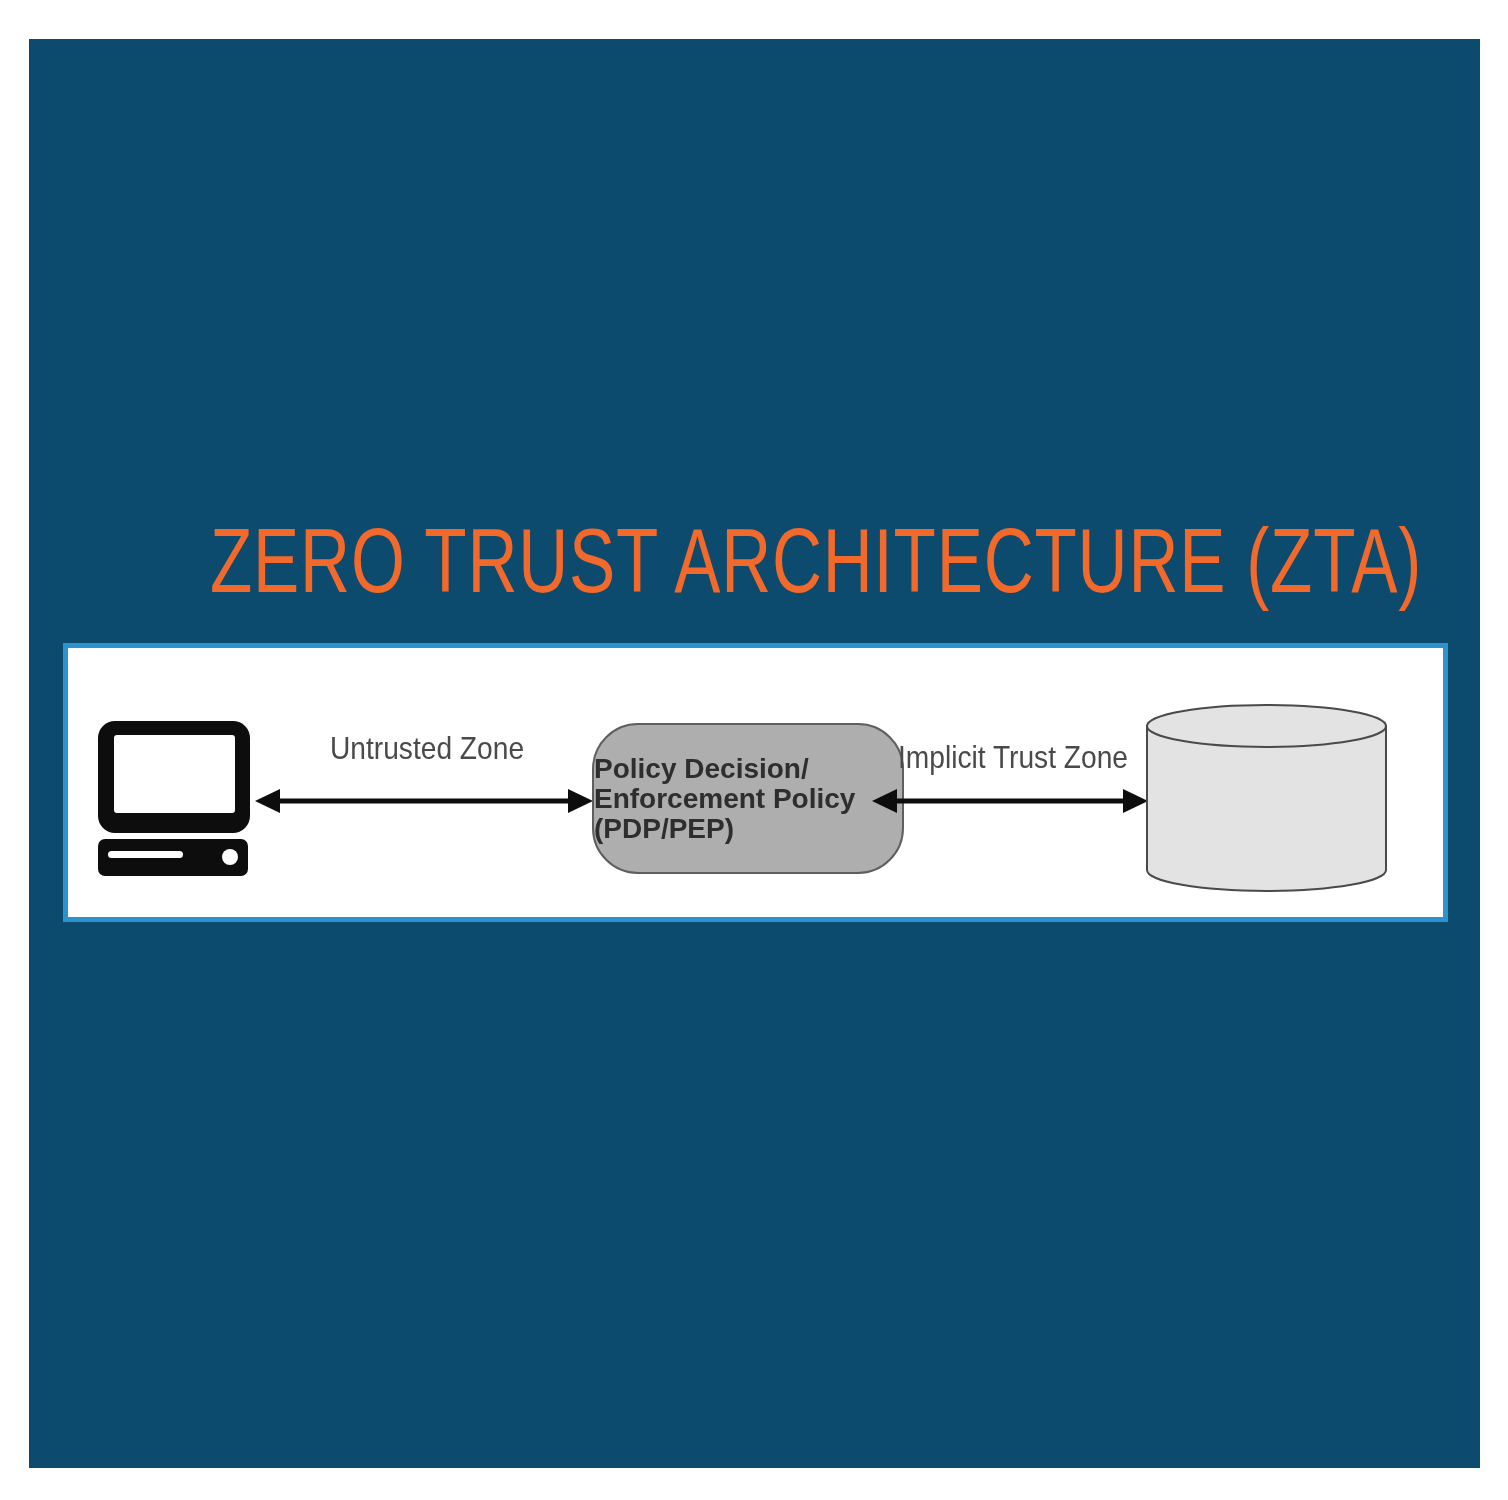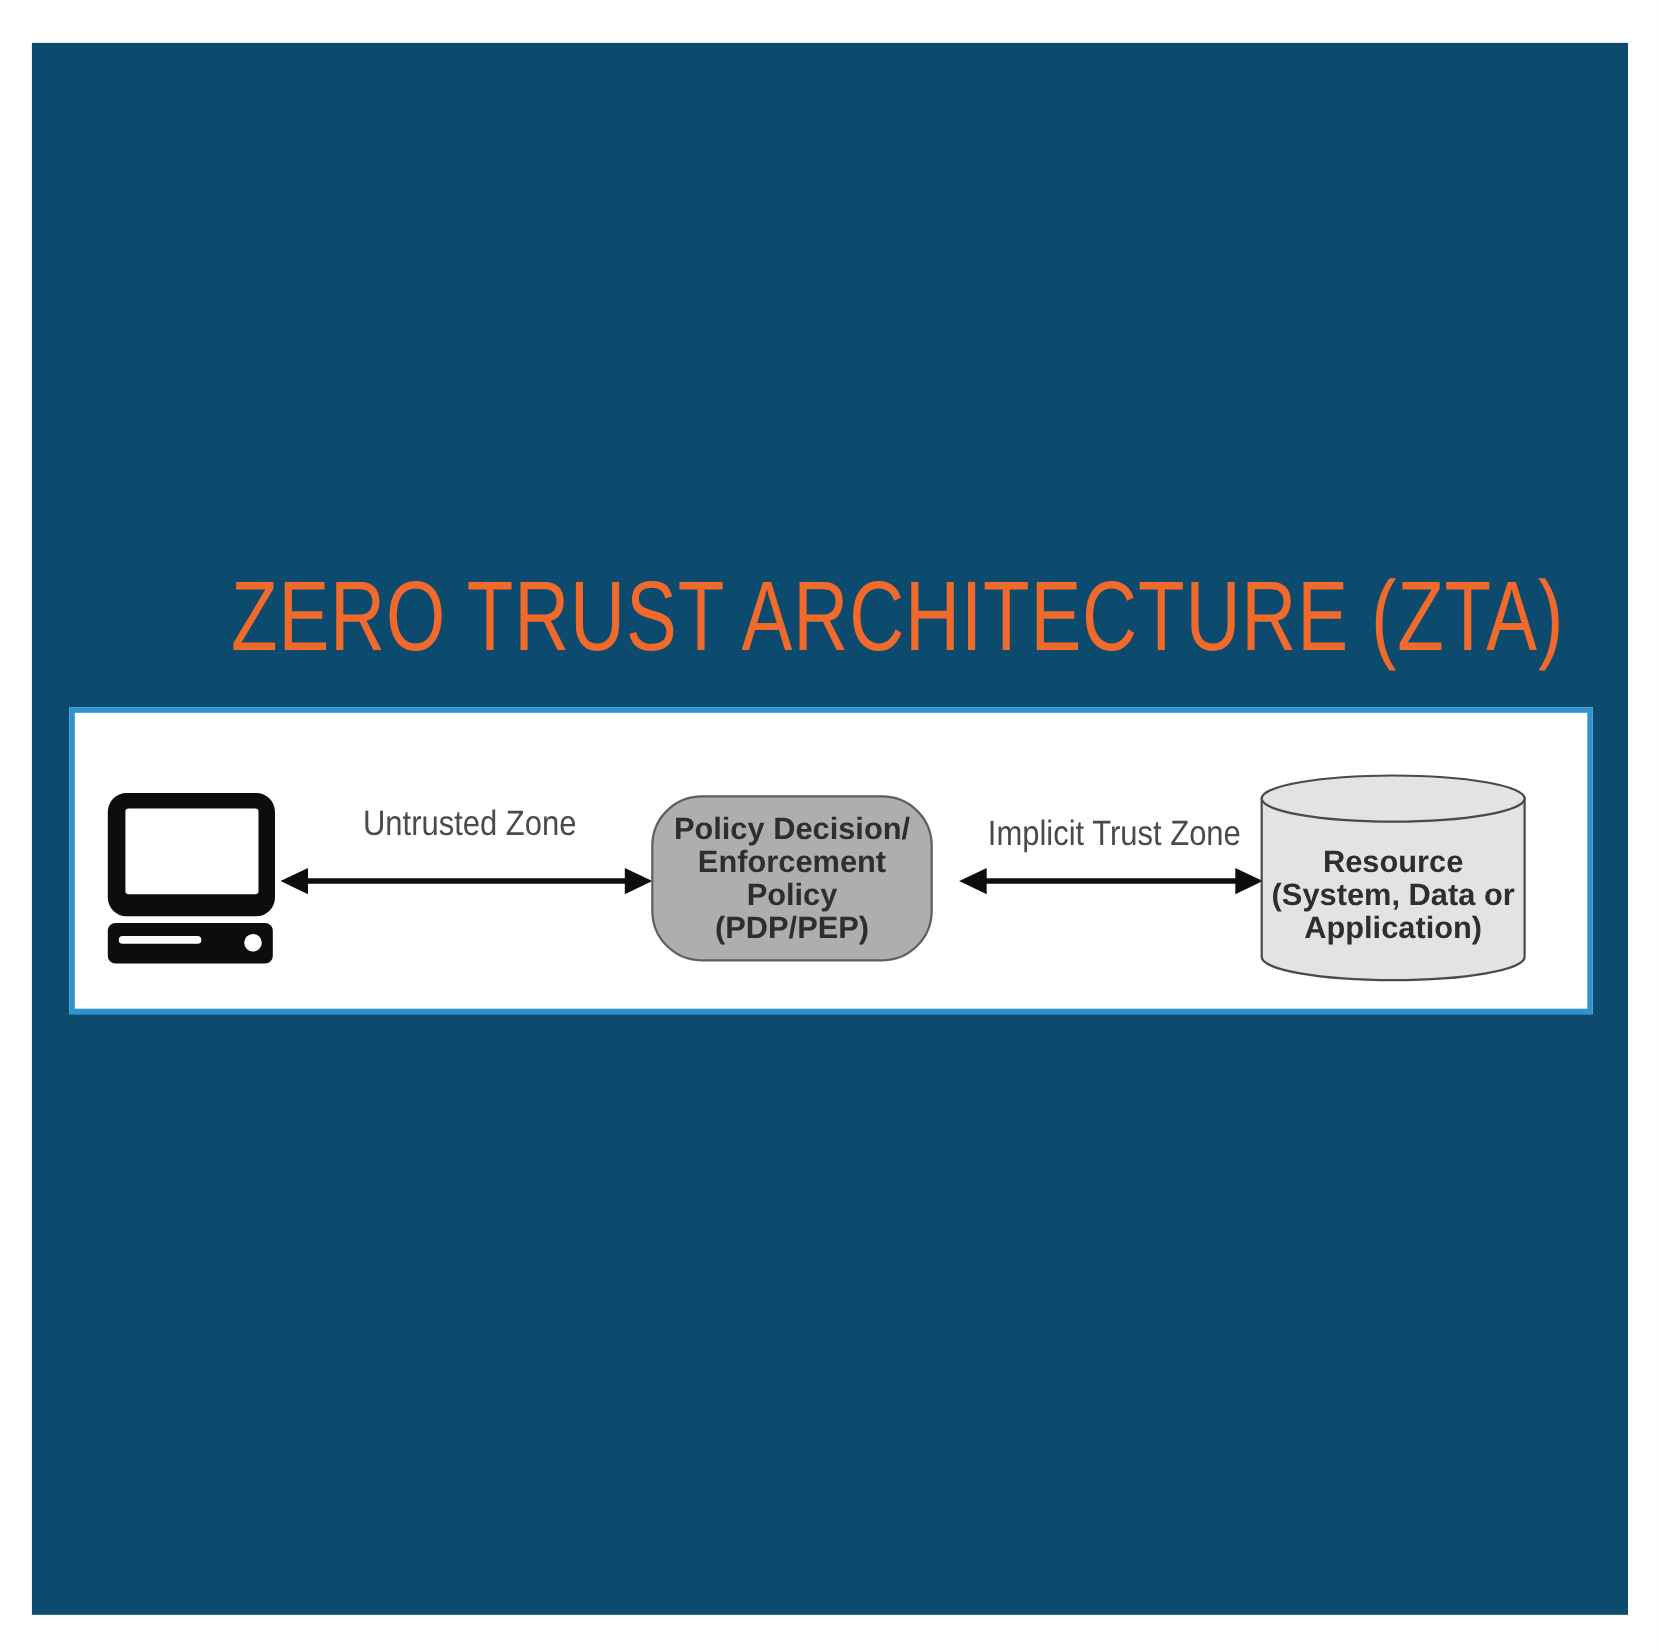--- a/index.html
+++ b/index.html
@@ -48,27 +48,27 @@
     font-size: 32px;
     line-height: 32px;
     font-weight: 500;
     color: #4A4A4A;
     white-space: nowrap;
     transform: translateX(-50%) scaleX(0.88);
   }
   .pdp-box {
     position: absolute;
     left: 524px; top: 75px;
-    width: 256px; height: 151px;
+    width: 312px; height: 151px;
     background: #AEAEAE;
     border: 2px solid #5F5F5F;
     border-radius: 46px;
     display: flex;
     flex-direction: column;
-    align-items: center;
+    align-items: flex-start;
     justify-content: center;
     text-align: center;
     color: #2E2E2E;
     font-size: 28px;
     line-height: 30px;
     font-weight: 600;
   }
   .db-text {
     position: absolute;
     left: 1077px; top: 118px;
@@ -124,21 +124,16 @@
         <polygon points="278,15 253,3 253,27" fill="#0D0D0D"></polygon>
       </svg>
 
       <div class="zone-label" style="left:945px; top:93px;">Implicit Trust Zone</div>
 
       <svg class="abs" style="left:1077px; top:55px;" width="243" height="190" viewBox="0 0 243 190">
         <path d="M2 23 L2 167 A119.5 21 0 0 0 241 167 L241 23 Z" fill="#E3E3E3" stroke="#4A4A4A" stroke-width="2"></path>
         <ellipse cx="121.5" cy="23" rx="119.5" ry="21" fill="#E3E3E3" stroke="#4A4A4A" stroke-width="2"></ellipse>
       </svg>
 
-      <div class="db-text">
-        <span>Resource</span>
-        <span>(System, Data or</span>
-        <span>Application)</span>
-      </div>
 
     </div>
   </div>
 </div>
 
 </body></html>

